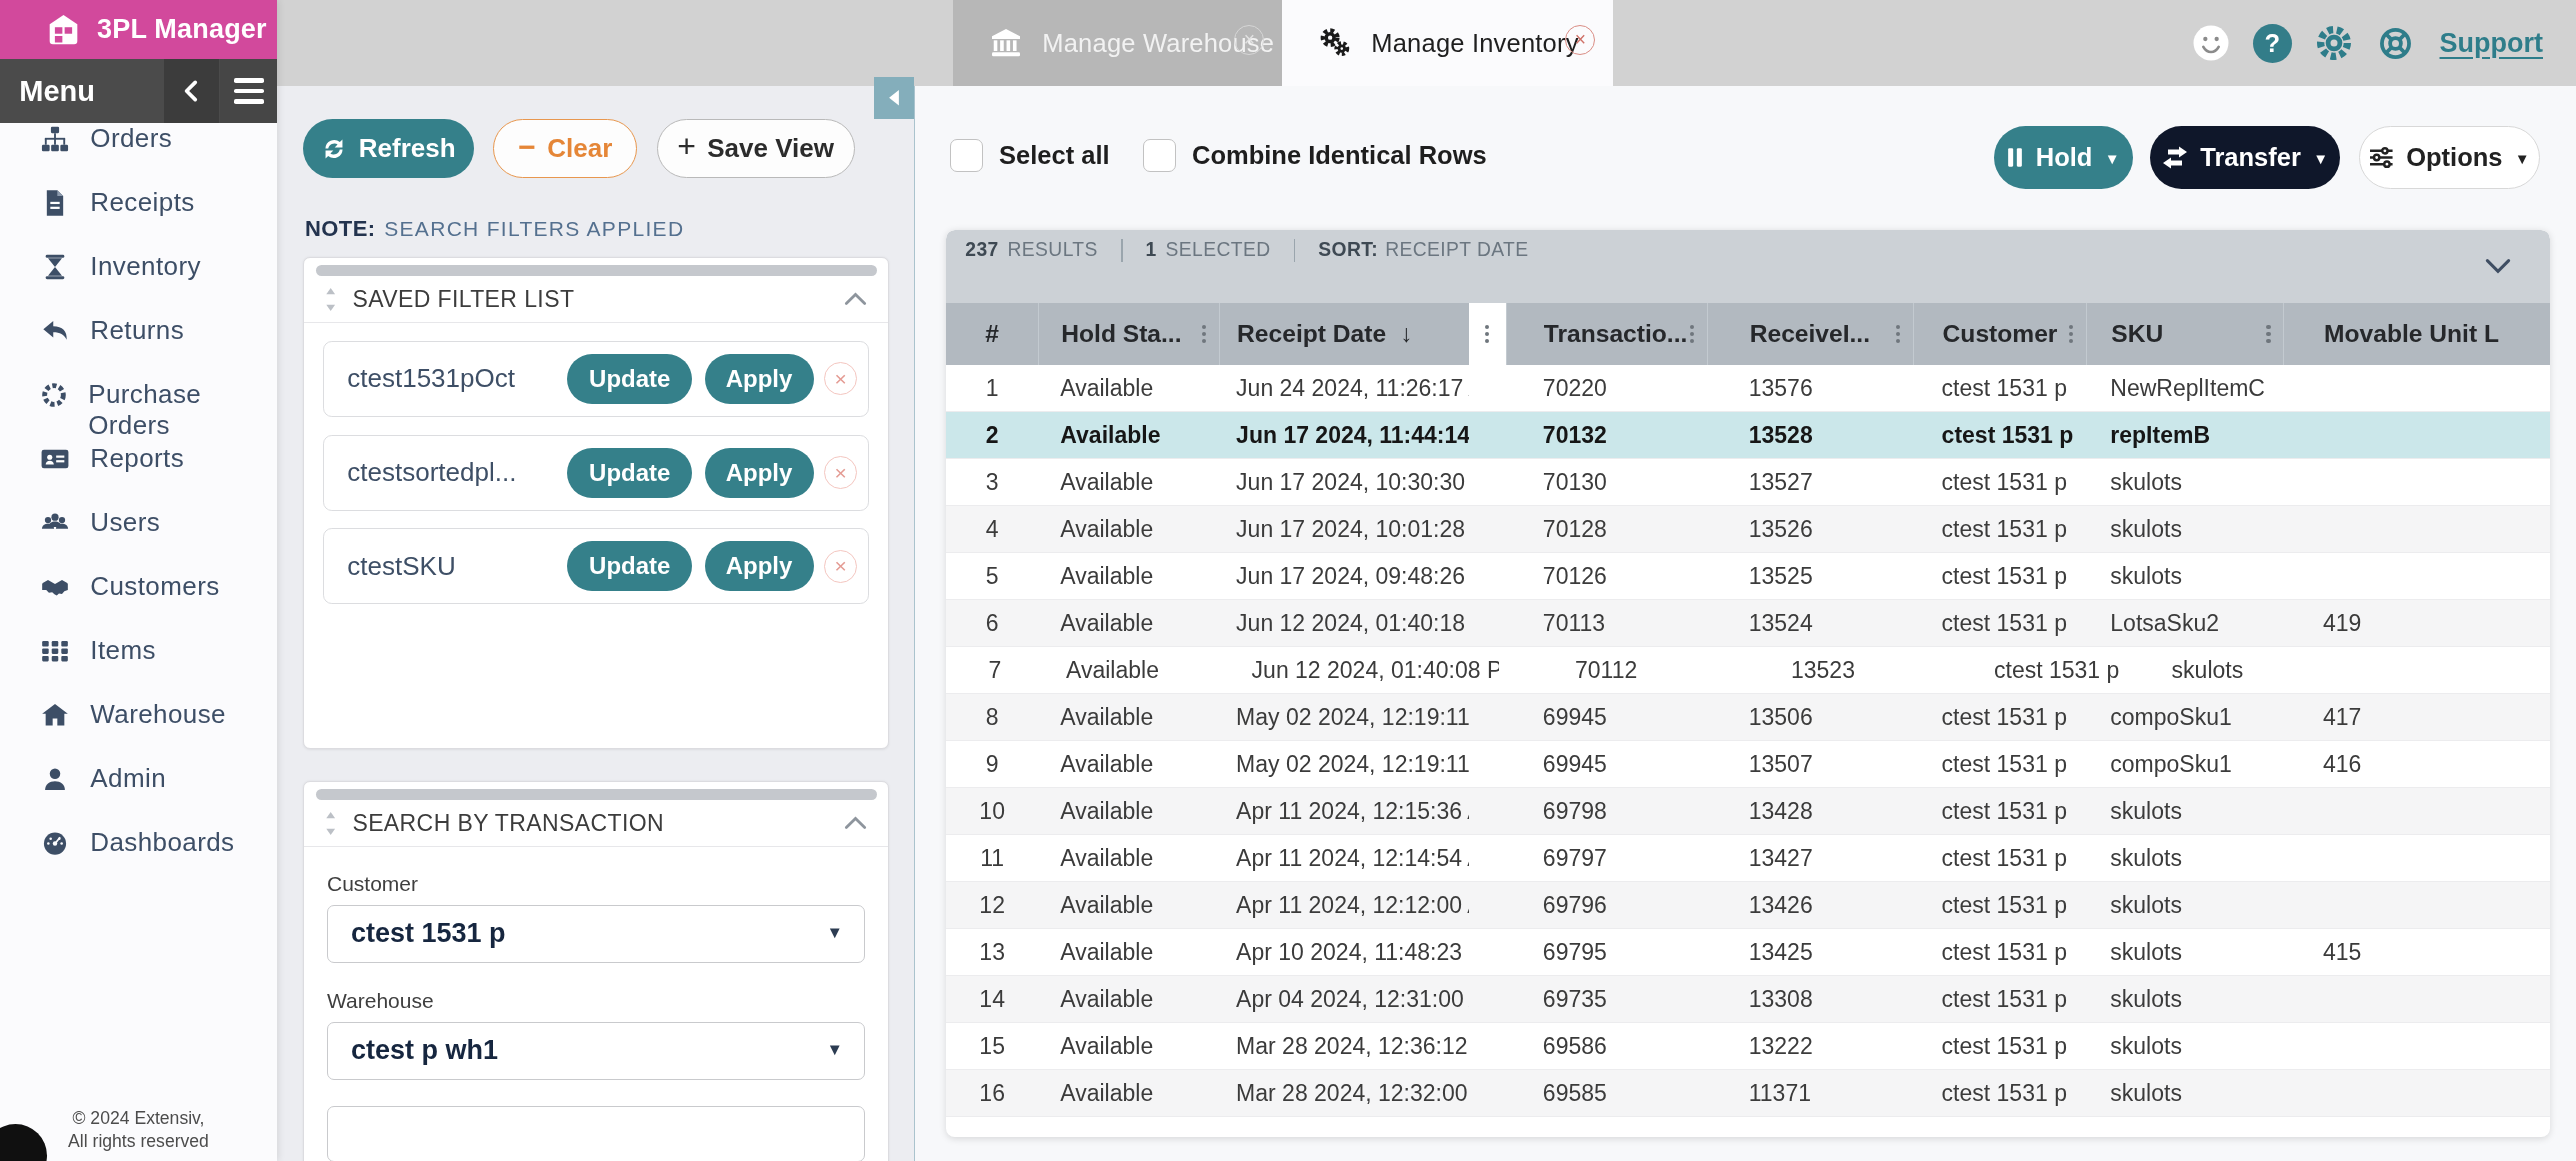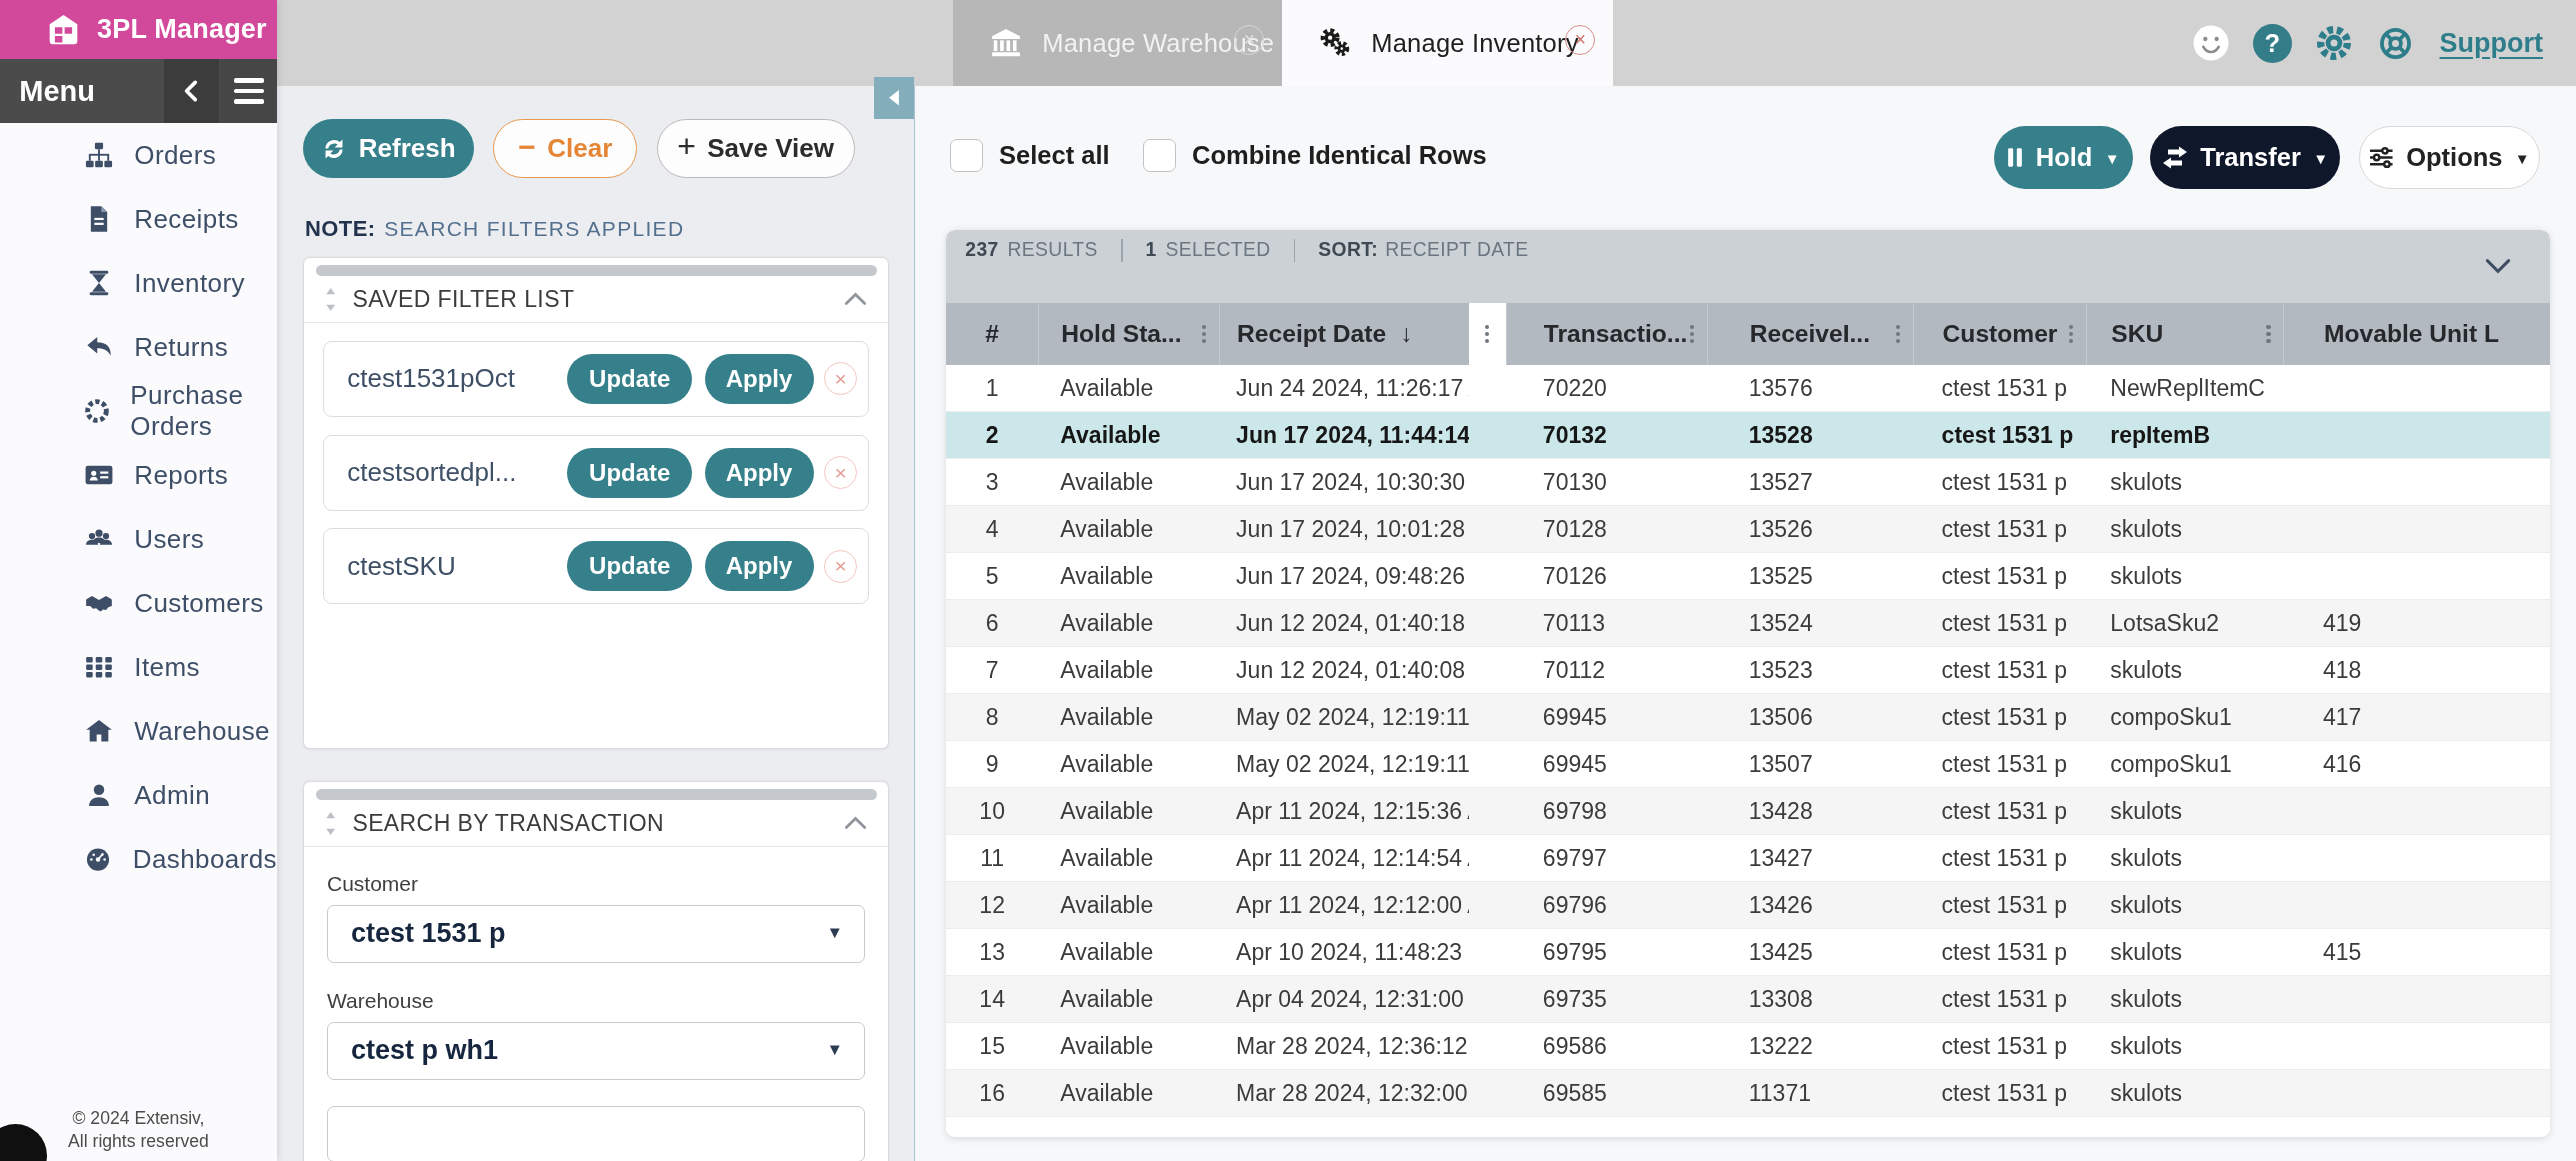--- a/index.html
+++ b/index.html
@@ -30,21 +30,21 @@
   .sidebar { position:absolute; left:0; top:0; width:277px; height:1161px; background:#fbfbfd; z-index:3; box-shadow:1.8px 0 7px rgba(0,0,0,.10); }
   .brand { position:absolute; left:0; top:0; width:277px; height:59px; background:#d2499c; display:flex; align-items:center; padding-left:44px; }
   .brand-ic { width:39px; height:39px; margin-right:14px; }
   .brand-title { color:#fff; font-size:27px; font-weight:bold; letter-spacing:0.2px; }
   .menubar { position:absolute; left:0; top:59px; width:277px; height:64px; background:#4b4b4b; }
   .menu-label { position:absolute; left:19.3px; top:0; height:64px; display:flex; align-items:center; color:#fff; font-size:29px; font-weight:bold; }
   .collapse-btn { position:absolute; left:164px; top:0; width:55px; height:64px; background:#3c3c3c; border:none; display:flex; align-items:center; justify-content:center; cursor:pointer; }
   .hamburger-btn { position:absolute; left:220px; top:0; width:57px; height:64px; background:#464646; border:none; display:flex; flex-direction:column; align-items:center; justify-content:center; gap:6.2px; cursor:pointer; }
   .hamburger-btn i { display:block; width:30px; height:4.4px; background:#fff; border-radius:1.8px; }
   .nav { position:absolute; left:0; top:123px; width:277px; }
-  .nav-item { height:64px; display:flex; align-items:center; padding-left:39px; cursor:pointer;margin-left:44px; }
+  .nav-item { height:64px; display:flex; align-items:flex-start; padding-left:39px; cursor:pointer; }
   .nav-ic { width:32px; height:32px; display:inline-flex; align-items:center; justify-content:center; }
   .nav-ic svg { width:28px; height:28px; }
   .nav-label { margin-left:19.3px; font-size:26px; color:#3d4e66; letter-spacing:0.4px; }
   .copyright { position:absolute; bottom:7px; left:0; width:277px; text-align:center; font-size:17.6px; color:#4c4c4c; line-height:1.35; }
   .chat-bubble { position:absolute; left:-16px; bottom:-26px; width:63px; height:63px; border-radius:50%; background:#101010; }
 
   
   .filter-panel { position:absolute; left:277px; top:86px; width:638px; height:1075px; background:#ecedf1; border-right:0.9px solid #aac3cd; }
   .panel-collapse { position:absolute; right:0; top:-8.8px; width:40px; height:42px; background:#84aebb; border:none; display:flex; align-items:center; justify-content:center; cursor:pointer; }
   .fbtn-row { position:absolute; left:26px; top:33px; display:flex; gap:19.3px; }
@@ -604,21 +604,20 @@
           </div>
           <div class="trow">
             <div class="td td-num" style="width: 98px; padding-left: 0px;">7</div>
             <div class="td" style="width: 190px; padding-left: 22px;">Available</div>
             <div class="td" style="width: 265px; padding-left: 17.6px;">Jun 12 2024, 01:40:08 PM</div>
             <div class="td" style="width: 39px; padding-left: 0px;"></div>
             <div class="td" style="width: 211px; padding-left: 37px;">70112</div>
             <div class="td" style="width: 216px; padding-left: 42px;">13523</div>
             <div class="td" style="width: 182px; padding-left: 29px;">ctest 1531 p</div>
             <div class="td" style="width: 208px; padding-left: 24.6px;">skulots</div>
-            <div class="td" style="width: 281px; padding-left: 40px;">418</div>
           </div>
           <div class="trow alt">
             <div class="td td-num" style="width: 98px; padding-left: 0px;">8</div>
             <div class="td" style="width: 190px; padding-left: 22px;">Available</div>
             <div class="td" style="width: 265px; padding-left: 17.6px;">May 02 2024, 12:19:11 AM</div>
             <div class="td" style="width: 39px; padding-left: 0px;"></div>
             <div class="td" style="width: 211px; padding-left: 37px;">69945</div>
             <div class="td" style="width: 216px; padding-left: 42px;">13506</div>
             <div class="td" style="width: 182px; padding-left: 29px;">ctest 1531 p</div>
             <div class="td" style="width: 208px; padding-left: 24.6px;">compoSku1</div>

